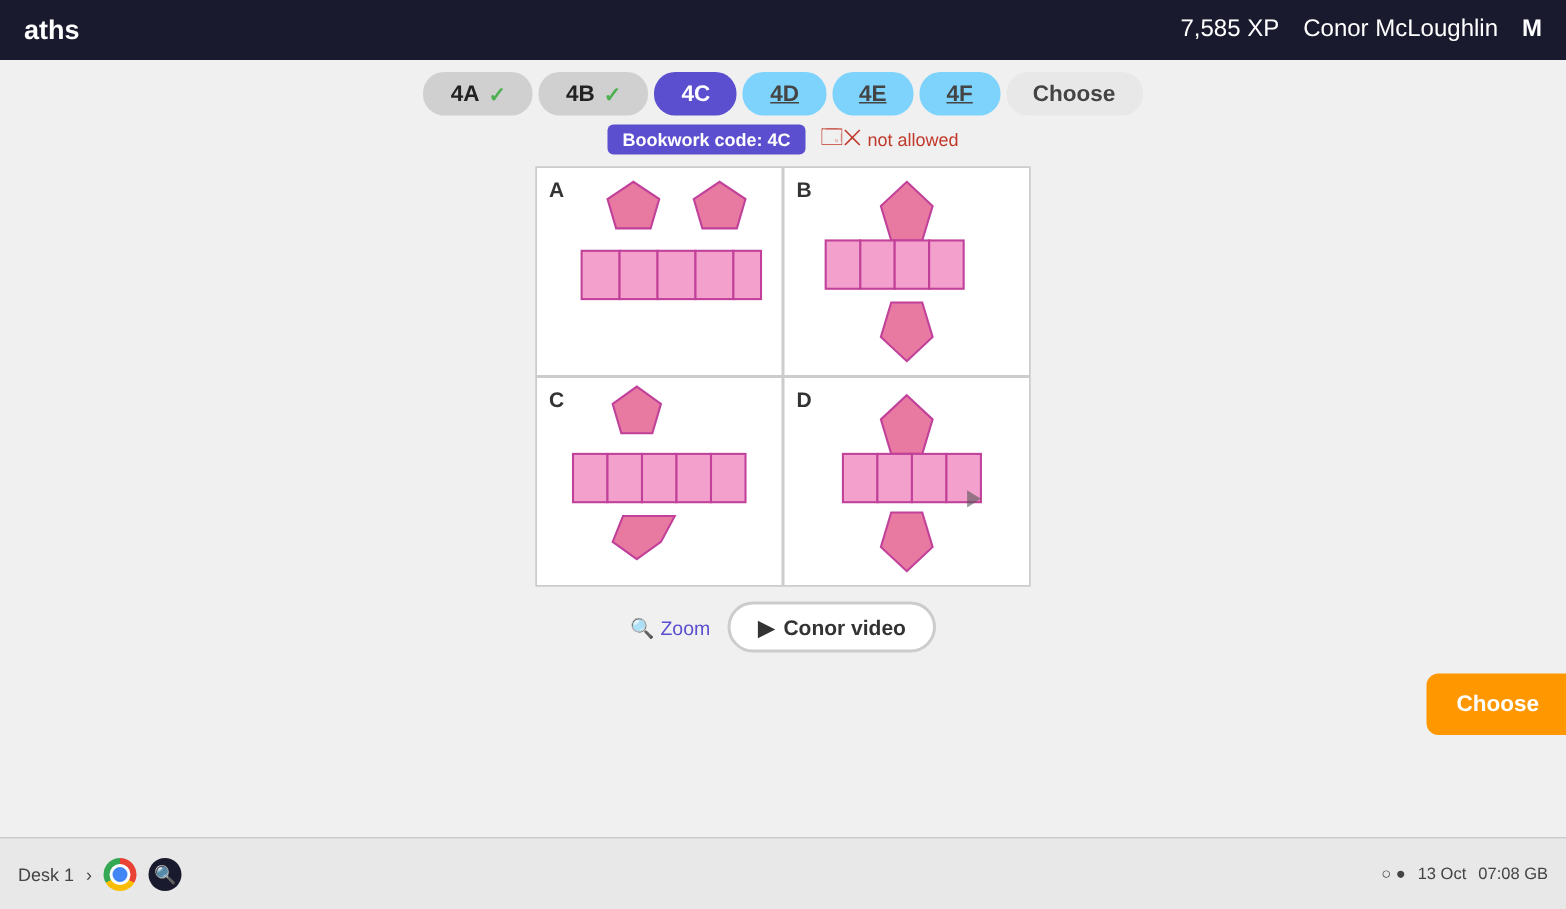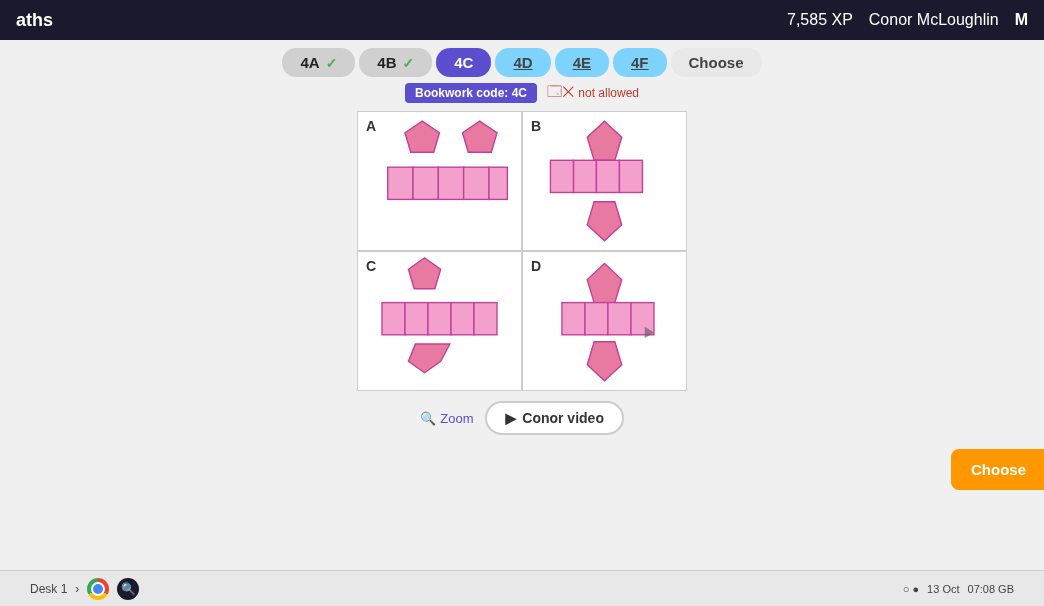--- a/index.html
+++ b/index.html
@@ -182,26 +182,26 @@
       padding: 12px 18px 12px 20px;
       border-radius: 8px 0 0 8px;
       cursor: pointer;
     }
     
     .taskbar {
       position: absolute;
       bottom: 0;
       left: 0;
       right: 0;
-      height: 36px;
+      height: 48px;
       background: #e8e8e8;
       display: flex;
       align-items: center;
       justify-content: space-between;
-      padding: 0 30px;
+      padding: 0 12px;
       border-top: 1px solid #ccc;
     }
     .taskbar-left {
       display: flex;
       align-items: center;
       gap: 8px;
       font-size: 12px;
       color: #444;
     }
     .taskbar-right {

